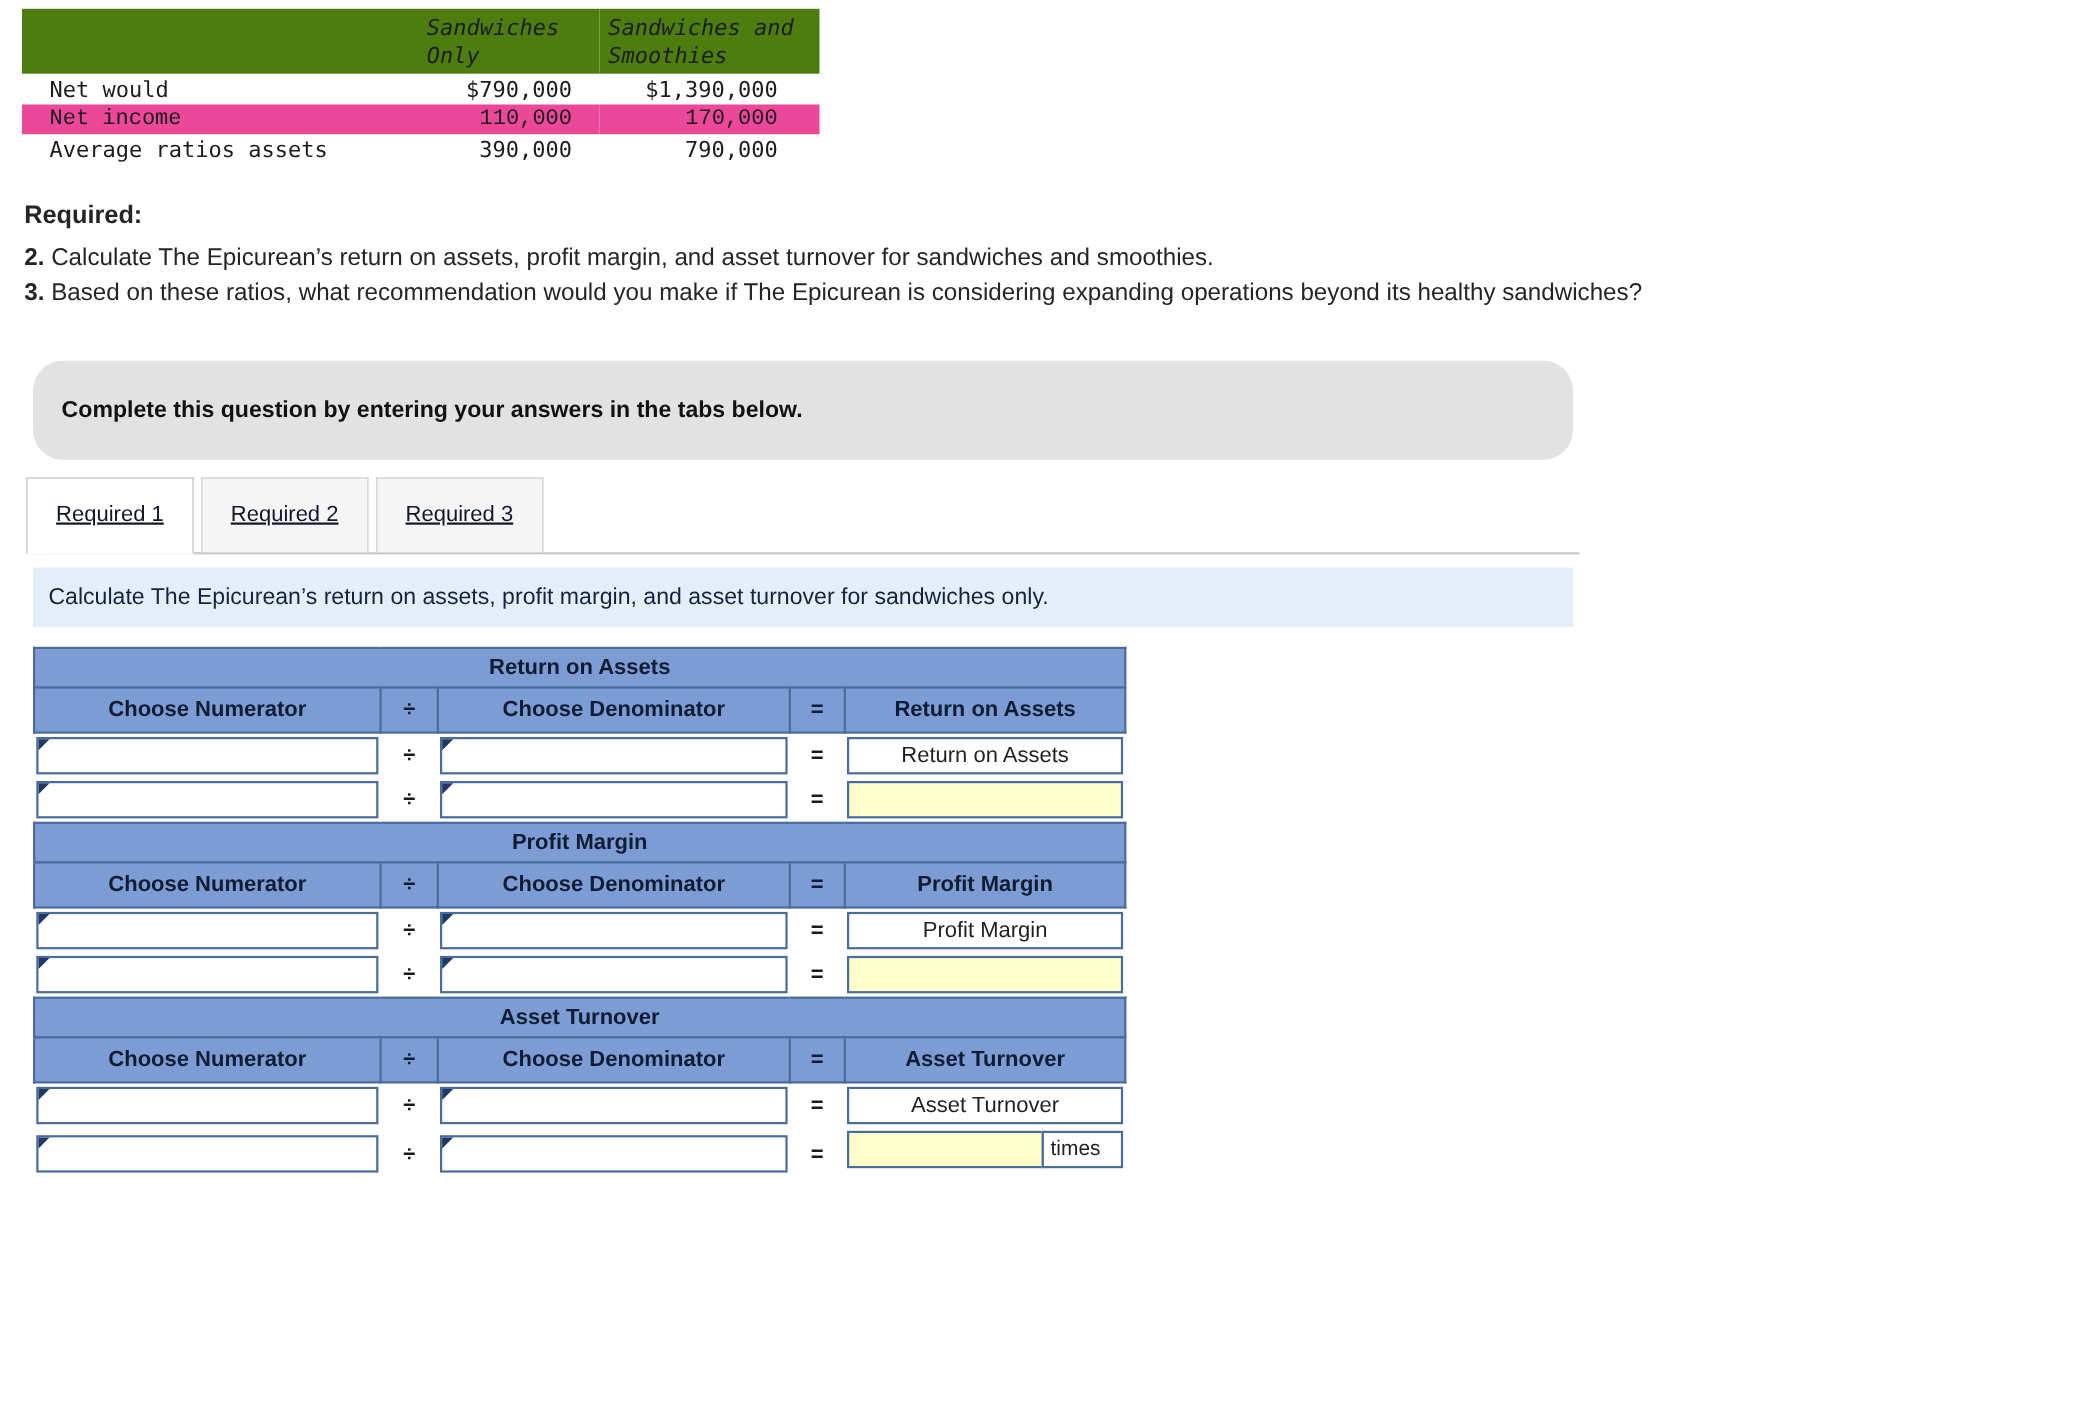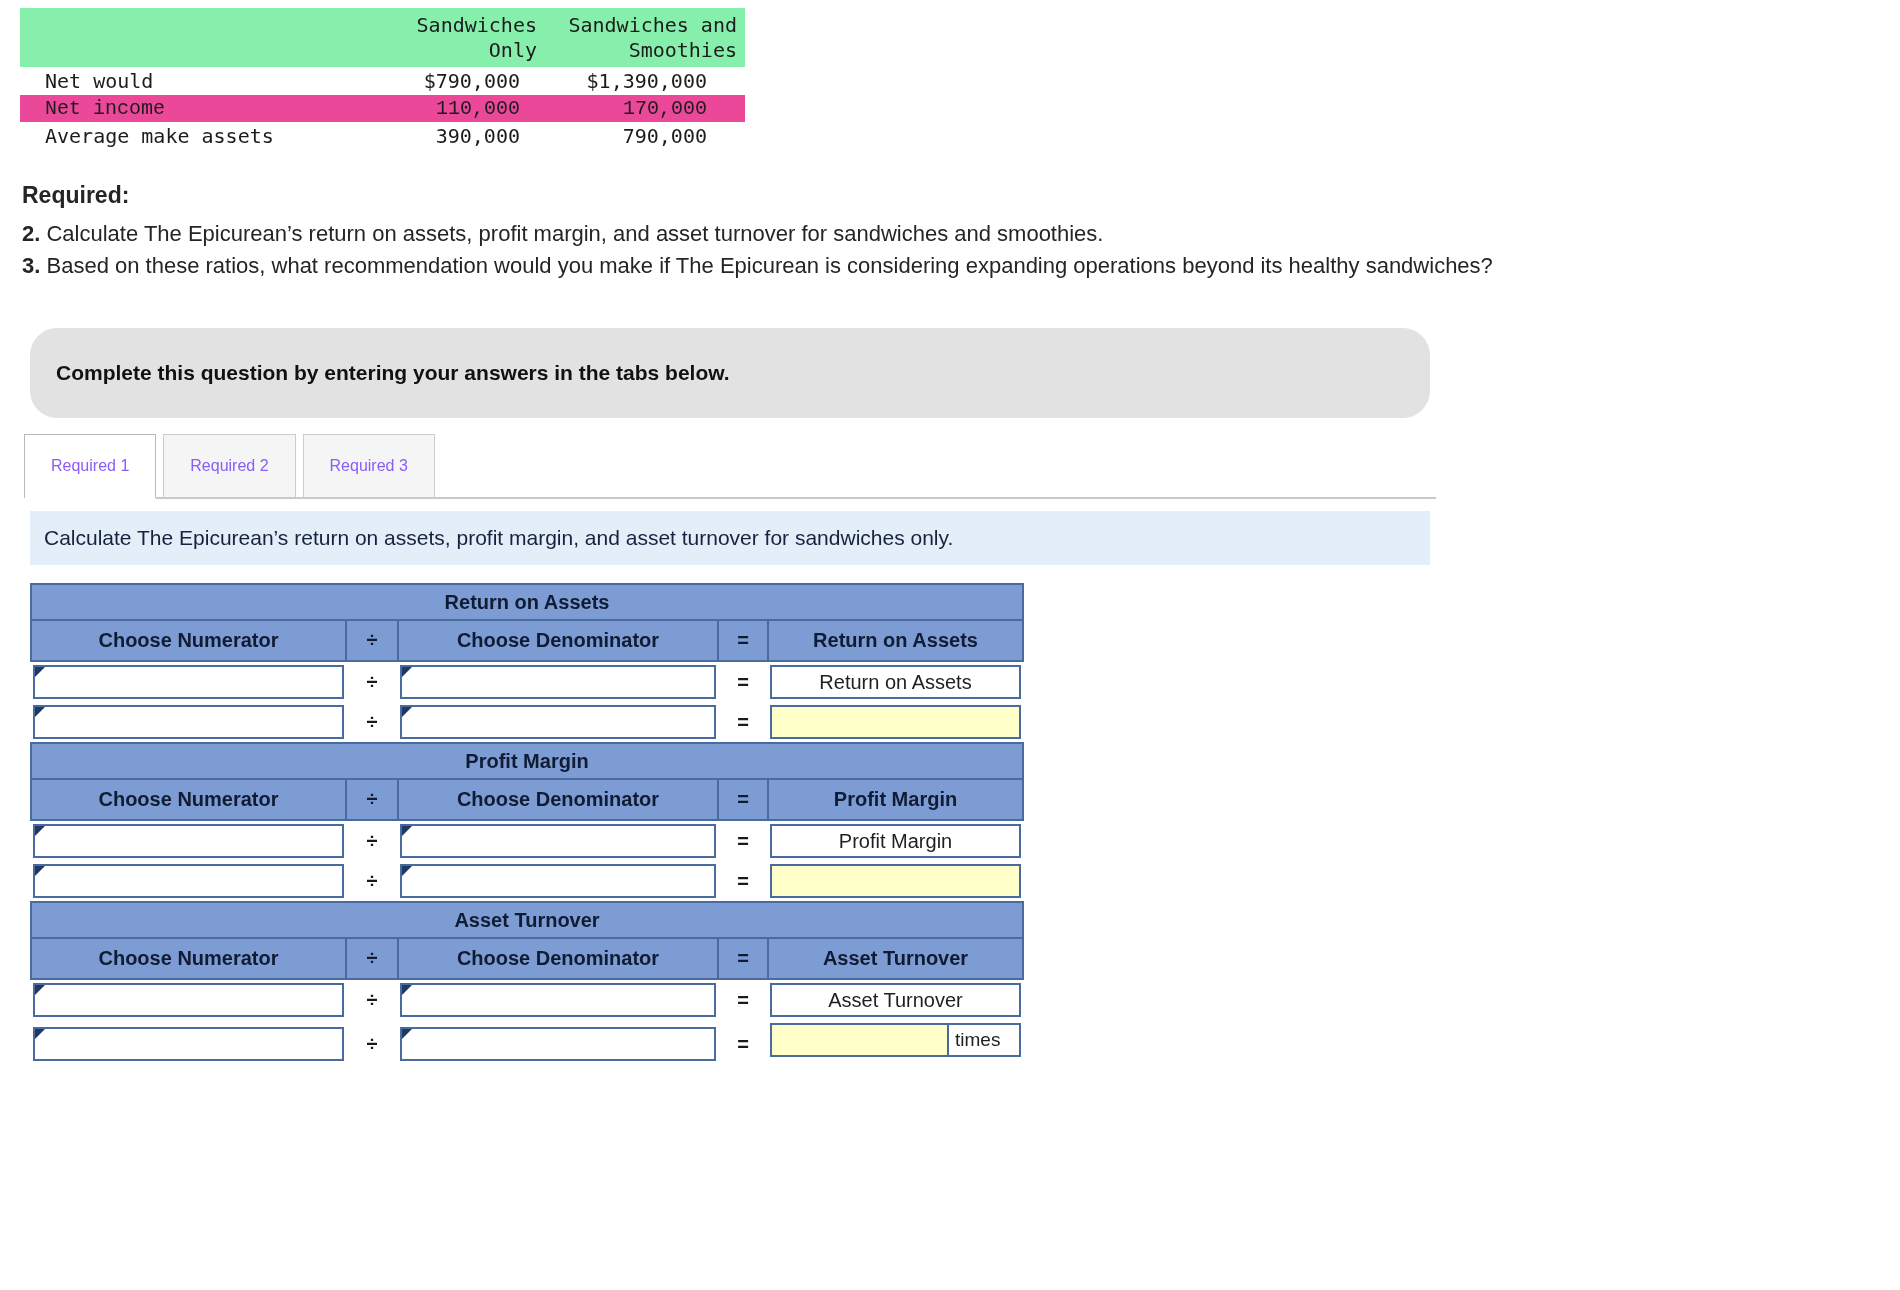--- a/index.html
+++ b/index.html
@@ -17,26 +17,27 @@
 
   
   .fin-table {
     border-collapse: collapse;
     margin: 8px 0 0 20px;
     font-family: "DejaVu Sans Mono", monospace;
     font-size: 20px;
     color: #1c1c1c;
   }
   .fin-table th {
-    background: #86efac;
+    background: #4d7c0f;
     font-weight: normal;
-    text-align: right;
+    text-align: left;
     padding: 5px 8px 4px 8px;
     line-height: 1.25;
     vertical-align: top;
+    font-style: italic;
   }
   .fin-table th span { display: block; }
   .fin-table .col-label { width: 360px; }
   .fin-table .col-only  { width: 165px; }
   .fin-table .col-both  { width: 200px; }
   .fin-table td {
     padding: 2px 8px;
     height: 25px;
   }
   .fin-table td.row-label { padding-left: 25px; text-align: left; }
@@ -75,27 +76,28 @@
   
   .tabs {
     margin: 16px 0 0 24px;
     width: 1412px;
     display: flex;
     border-bottom: 2px solid #c9c9c9;
     align-items: flex-end;
   }
   .tab {
     padding: 22px 26px;
-    font-size: 16px;
-    color: #8b5cf6;
+    font-size: 20px;
+    color: #0f172a;
     background: #f5f5f5;
     border: 1px solid #cccccc;
     border-bottom: none;
     margin-right: 7px;
     cursor: pointer;
+    text-decoration: underline;
   }
   .tab.active {
     background: #ffffff;
     border: 1px solid #b9b9b9;
     border-bottom: 2px solid #ffffff;
     margin-bottom: -2px;
   }
 
   
   .panel-instruction {
@@ -227,21 +229,21 @@
         <td class="row-label">Net would</td>
         <td class="num-only">$790,000</td>
         <td class="num-both">$1,390,000</td>
       </tr>
       <tr>
         <td class="row-label">Net income</td>
         <td class="num-only">110,000</td>
         <td class="num-both">170,000</td>
       </tr>
       <tr>
-        <td class="row-label">Average make assets</td>
+        <td class="row-label">Average ratios assets</td>
         <td class="num-only">390,000</td>
         <td class="num-both">790,000</td>
       </tr>
     </tbody>
   </table>
 
   <div class="required-section">
     <div class="required-heading">Required:</div>
     <div class="required-item">
       <span class="req-num">2.</span>

